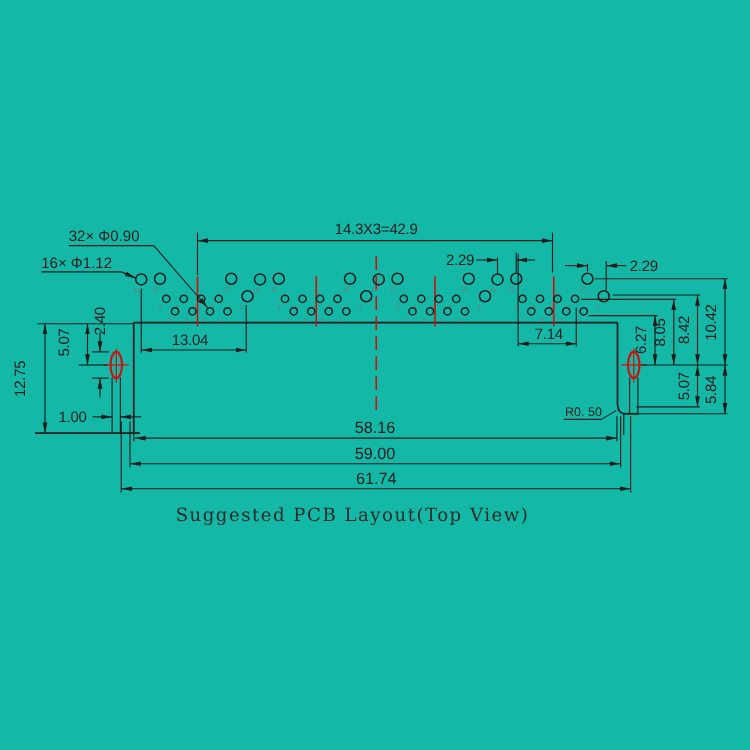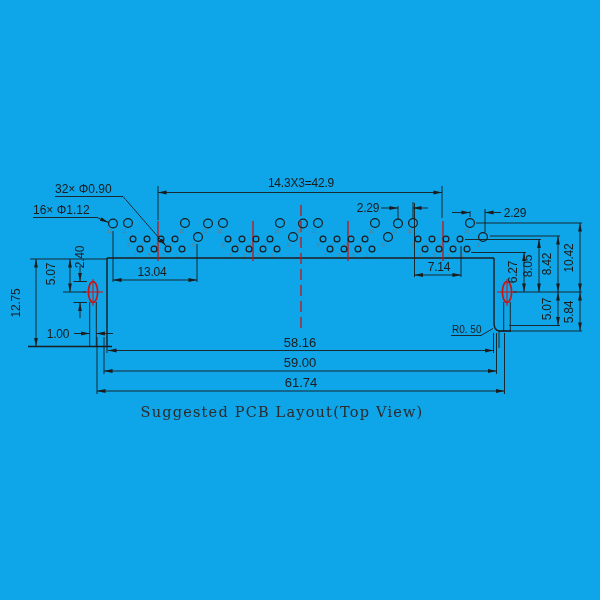--- a/index.html
+++ b/index.html
@@ -1,16 +1,16 @@
 <!DOCTYPE html>
 <html><head>
 <meta charset="utf-8">
 <style>
   html,body{margin:0;padding:0;background:#fff;}
-  #stage{position:relative;width:600px;height:600px;background:#0ea5e9;overflow:hidden;}
+  #stage{position:relative;width:600px;height:600px;background:#14b8a6;overflow:hidden;}
   svg{position:absolute;left:0;top:0;}
   text{font-family:"Liberation Sans",sans-serif;fill:#1c1c1c;}
   .dim{font-size:12px;letter-spacing:-0.2px;}
   .dimBig{font-size:13px;}
   .lbl{font-size:12px;}
   .small-note{font-size:10px;}
   .pin{font-size:4.6px;fill:#777;}
   .title-text{font-family:"DejaVu Serif",serif;font-size:14.5px;letter-spacing:1.2px;fill:#2b2b2b;}
   .blk{stroke:#1c1c1c;fill:none;}
   .thin{stroke-width:0.9;}

